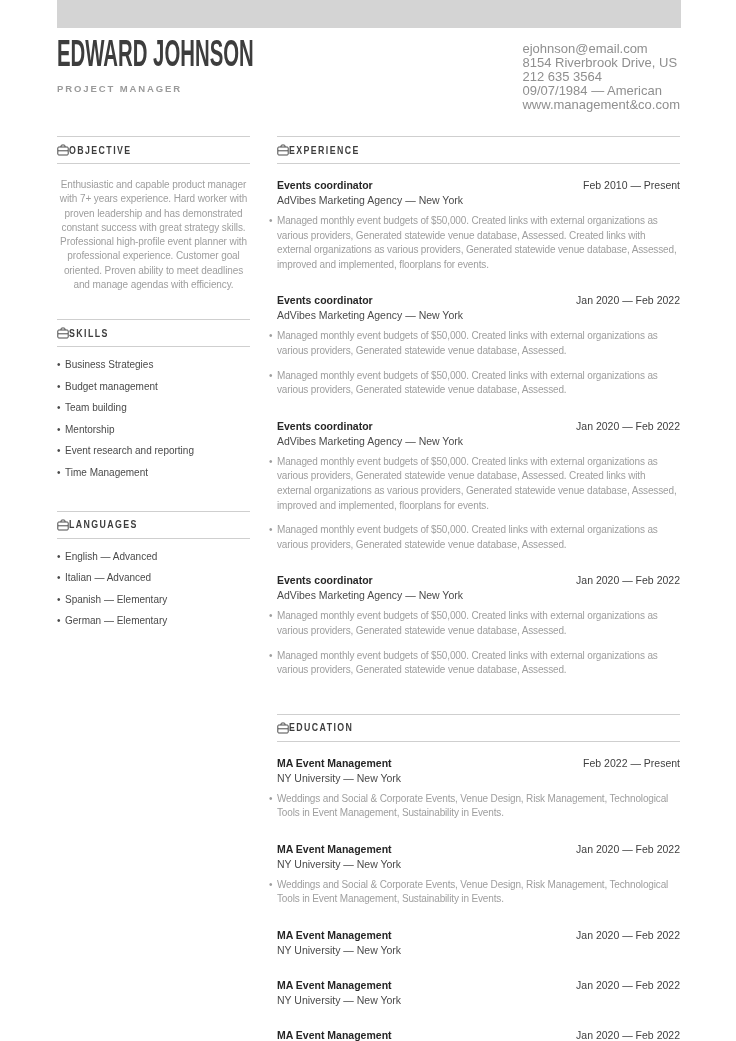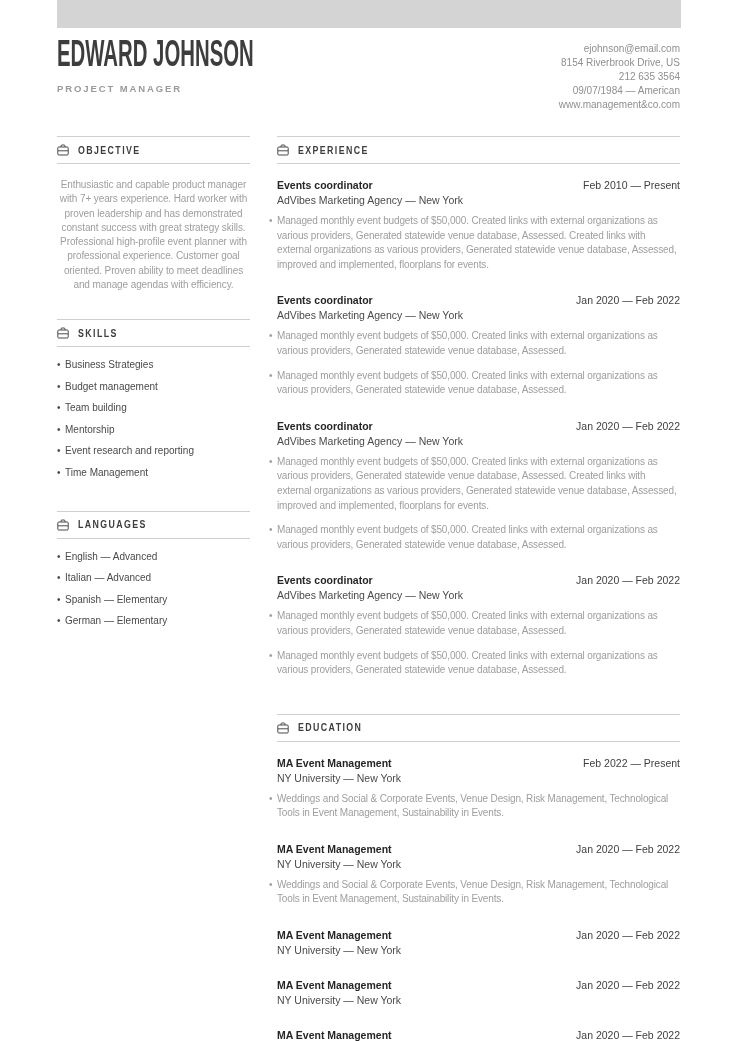--- a/index.html
+++ b/index.html
@@ -8,27 +8,27 @@
   body { font-family:"Liberation Sans", sans-serif; -webkit-font-smoothing:antialiased; }
 
   .page { position:relative; width:736px; height:1041px; background:#fff; overflow:hidden; }
 
   .topbar { position:absolute; top:0; left:57px; width:624px; height:28px; background:#d4d4d4; }
 
   .header { display:flex; justify-content:space-between; align-items:flex-start; margin:40px 56px 0 57px; }
   .name { font-size:37px; line-height:28px; font-weight:bold; color:#3d3d3d; white-space:nowrap;
           display:inline-block; transform:scaleX(0.55); transform-origin:left top; letter-spacing:0; }
   .role { margin-top:13px; font-size:9.5px; font-weight:bold; letter-spacing:1.9px; color:#9a9a9a; }
-  .contact { text-align:right; font-size:10px; line-height:14px; color:#8f8f8f; padding-top:2px; }
+  .contact { text-align:left; font-size:13px; line-height:14px; color:#8f8f8f; padding-top:2px; }
 
   .columns { display:flex; margin:24px 56px 0 57px; gap:27px; }
   .left-col { width:193px; flex:none; }
   .right-col { flex:1; min-width:0; }
 
-  .sec-head { display:flex; align-items:center; gap:9px; padding:7px 0;
+  .sec-head { display:flex; align-items:center; padding:7px 0;
               border-top:1px solid #cfcfcf; border-bottom:1px solid #cfcfcf; }
   .sec-icon { display:inline-flex; width:12px; height:12px; align-items:center; justify-content:center; }
   .sec-title { font-size:10px; line-height:11px; font-weight:bold; letter-spacing:1.6px; color:#3d3d3d;
                display:inline-block; transform:scaleX(0.88); transform-origin:left center; white-space:nowrap; }
 
   .para { margin-top:14px; font-size:10px; line-height:14.3px; color:#9e9e9e; letter-spacing:-0.1px;text-align:center; }
 
   .plain-list { list-style:none; margin-top:13px; }
   .plain-list li { position:relative; padding-left:8px; font-size:10px; line-height:10px; color:#4a4a4a; margin-bottom:11.5px; }
   .plain-list li::before { content:"•"; position:absolute; left:0; top:0; color:#4a4a4a; }

